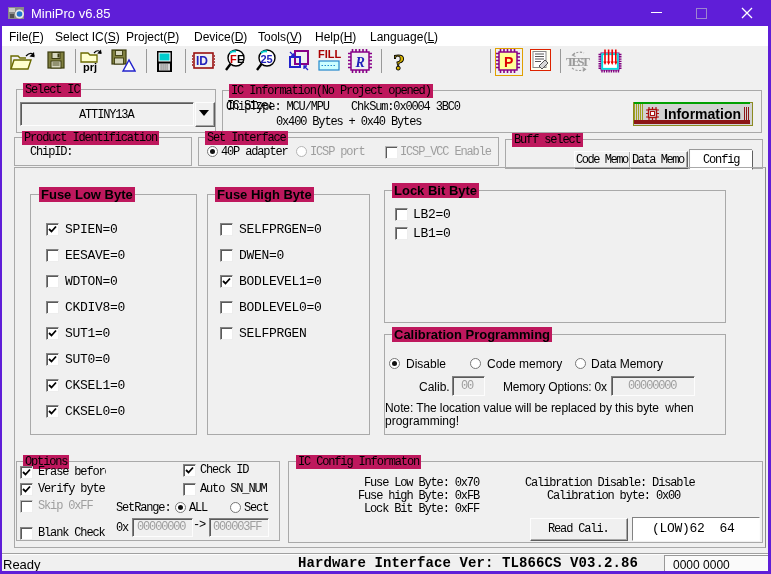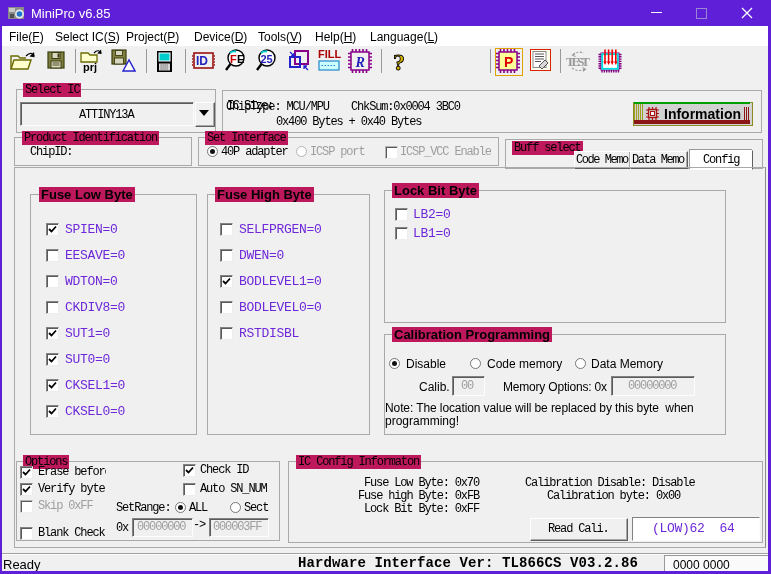--- a/index.html
+++ b/index.html
@@ -1,21 +1,21 @@
 <!DOCTYPE html>
 <html><head>
 <meta charset="utf-8">
 <style>
 html,body{margin:0;padding:0;}
 #win{position:relative;width:771px;height:574px;background:#f0f0f0;overflow:hidden;
   font-family:"Liberation Sans",sans-serif;}
 .abs{position:absolute;}
 
 .m12{font-family:"Liberation Mono",monospace;font-size:12px;letter-spacing:-1.15px;color:#000;white-space:pre;}
-.m13{font-family:"Liberation Mono",monospace;font-size:13px;letter-spacing:-0.3px;color:#6d28d9;white-space:pre;}
+.m13{font-family:"Liberation Mono",monospace;font-size:13px;letter-spacing:-0.3px;color:#000000;white-space:pre;}
 .s12{font-family:"Liberation Sans",sans-serif;font-size:12px;color:#000;white-space:pre;}
 .sb13{font-family:"Liberation Sans",sans-serif;font-size:13px;font-weight:bold;color:#000;white-space:pre;}
 
 #titlebar{left:0;top:0;width:771px;height:26px;background:#5f1ed8;}
 #titletext{left:31px;top:6px;color:#fff;font-size:13px;}
 
 #menubar{left:2px;top:26px;width:767px;height:20px;background:#fff;}
 .mi{position:absolute;top:30px;font-size:12px;color:#000;white-space:pre;}
 
 #toolbar{left:2px;top:46px;width:767px;height:32px;background:#f0f0f0;}
@@ -181,20 +181,21 @@
   <div class="grp" style="left:16px;top:89px;width:198px;height:42px"></div>
   <span class="m12 gtitle" style="left:23px;top:83px">Select IC</span>
   <div class="sunk" style="left:20px;top:102px;width:172px;height:22px"></div>
   <span class="m12 abs" style="left:79px;top:108px">ATTINY13A</span>
   <div class="rais" style="left:195px;top:102px;width:18px;height:23px"></div>
   <svg class="abs" style="left:199px;top:110px" width="11" height="7">
       <path d="M0,0 L10,0 L5,6 Z" fill="#000"></path>
     </svg>
 
   <div class="grp" style="left:222px;top:90px;width:538px;height:41px"></div>
+  <span class="m12 gtitle" style="left:229px;top:84px">IC Information(No Project opened)</span>
   <span class="m12 abs" style="left:226px;top:100px">ChipType: MCU/MPU</span>
   <span class="m12 abs" style="left:351px;top:100px">ChkSum:0x0004 3BC0</span>
   <span class="m12 abs" style="left:227px;top:99px;letter-spacing:-1.5px">IC Size:</span>
   <span class="m12 abs" style="left:276px;top:115px">0x400 Bytes + 0x40 Bytes</span>
 
   <div class="abs" id="infobtn" style="left:633px;top:102px;width:118px;height:22px;background:#d2d2d2;border:1px solid #8b8b20"></div>
   <div class="abs" style="left:634px;top:102px;width:116px;height:2px;background:#00a000"></div>
   <div class="abs" style="left:634px;top:104px;width:10px;height:17px;background:repeating-linear-gradient(90deg,#a0a020 0 1px,#d2d2d2 1px 2px)"></div>
   <div class="abs" style="left:634px;top:120px;width:116px;height:4px;background:#8c1616"></div>
   <div class="abs" style="left:744px;top:107px;width:6px;height:13px;background:repeating-linear-gradient(90deg,#8c1616 0 1px,#d2d2d2 1px 2px)"></div>
@@ -214,21 +215,21 @@
   <div class="rad" style="left:207px;top:146px">
       <div class="rdot"></div>
     </div>
   <span class="m12 abs" style="left:221px;top:145px">40P adapter</span>
   <div class="rad" style="left:296px;top:146px;border-color:#b5b5b5"></div>
   <span class="m12 abs gray" style="left:310px;top:145px">ICSP port</span>
   <div class="cb" style="left:385px;top:146px;border-color:#b5b5b5 #eee #eee #b5b5b5"></div>
   <span class="m12 abs gray" style="left:400px;top:145px">ICSP_VCC Enable</span>
 
   <div class="grp" style="left:505px;top:139px;width:256px;height:28px"></div>
-  <span class="m12 gtitle" style="left:512px;top:141px">Buff select</span>
+  <span class="m12 gtitle" style="left:512px;top:133px">Buff select</span>
   <div class="rais" style="left:574px;top:151px;width:55px;height:16px"></div>
   <span class="m12 abs" style="left:576px;top:153px;letter-spacing:-1.45px">Code Memo</span>
   <div class="rais" style="left:630px;top:151px;width:56px;height:16px"></div>
   <span class="m12 abs" style="left:632px;top:153px;letter-spacing:-1.45px">Data Memo</span>
   <div class="abs" style="left:690px;top:150px;width:61px;height:18px;background:#fff;
      border:1px solid;border-color:#fdfdfd #5f5f5f #fff #fdfdfd;box-shadow:-1px -1px 0 #999"></div>
   <span class="m12 abs" style="left:703px;top:153px">Config</span>
 
   <div class="abs" style="left:14px;top:167px;width:750px;height:379px;border:1px solid #a9a9a9;border-right-color:#8a8a8a"></div>
 
@@ -282,21 +283,21 @@
 <span class="m13 abs" style="left:239px;top:248px">DWEN=0</span>
 <div class="cb" style="left:220px;top:275px">
         <svg width="11" height="11" viewBox="0 0 11 11">
           <path d="M2 5 L4.5 7.5 L9 2.5" stroke="#000" stroke-width="1.8" fill="none"></path>
         </svg>
       </div>
 <span class="m13 abs" style="left:239px;top:274px">BODLEVEL1=0</span>
 <div class="cb" style="left:220px;top:301px"></div>
 <span class="m13 abs" style="left:239px;top:300px">BODLEVEL0=0</span>
 <div class="cb" style="left:220px;top:327px"></div>
-<span class="m13 abs" style="left:239px;top:326px">RSTDISBL</span>
+<span class="m13 abs" style="left:239px;top:326px">SELFPRGEN</span>
 </div>
 
   <div class="grp" style="left:384px;top:190px;width:340px;height:131px"></div>
   <span class="sb13 gtitle" style="left:392px;top:183px">Lock Bit Byte</span>
   <div id="lbb">
 <div class="cb" style="left:395px;top:208px"></div>
 <span class="m13 abs" style="left:413px;top:207px">LB2=0</span>
 <div class="cb" style="left:395px;top:227px"></div>
 <span class="m13 abs" style="left:413px;top:226px">LB1=0</span>
 </div>

